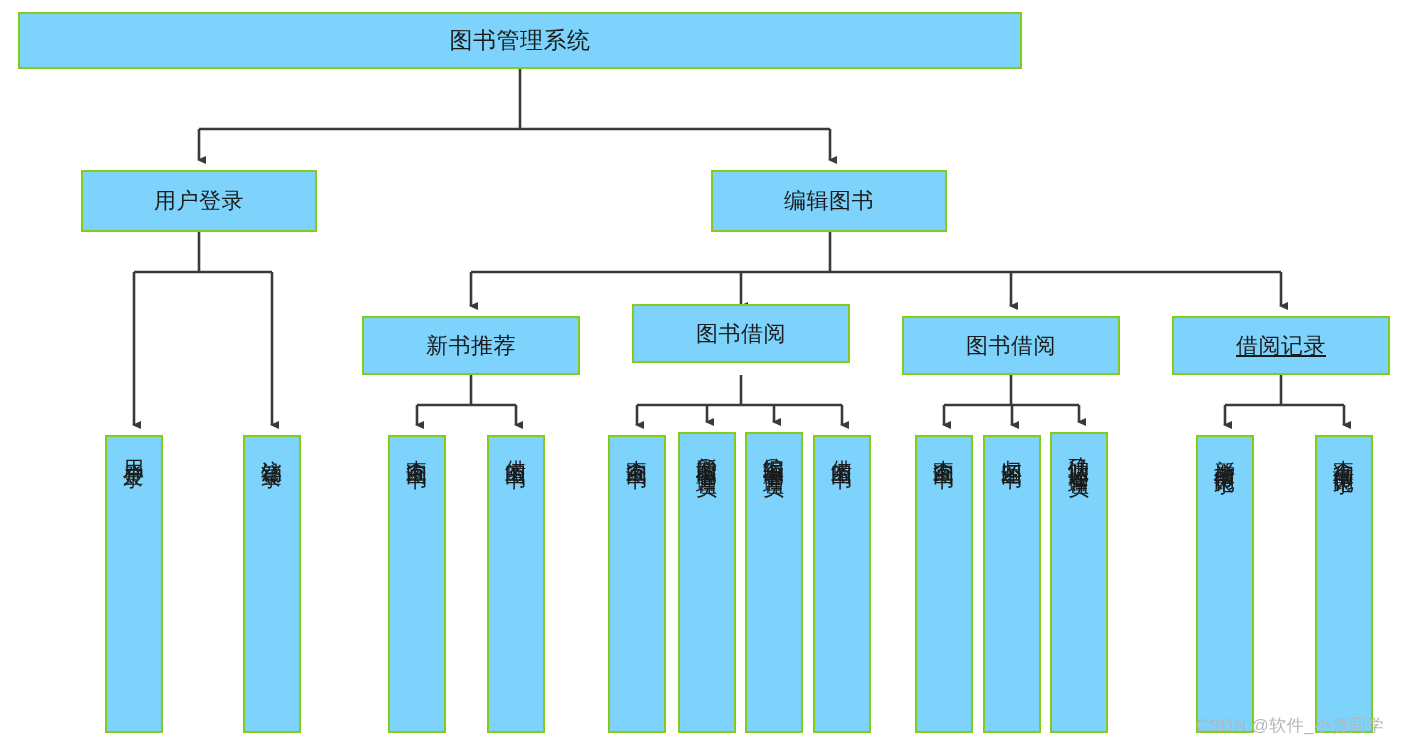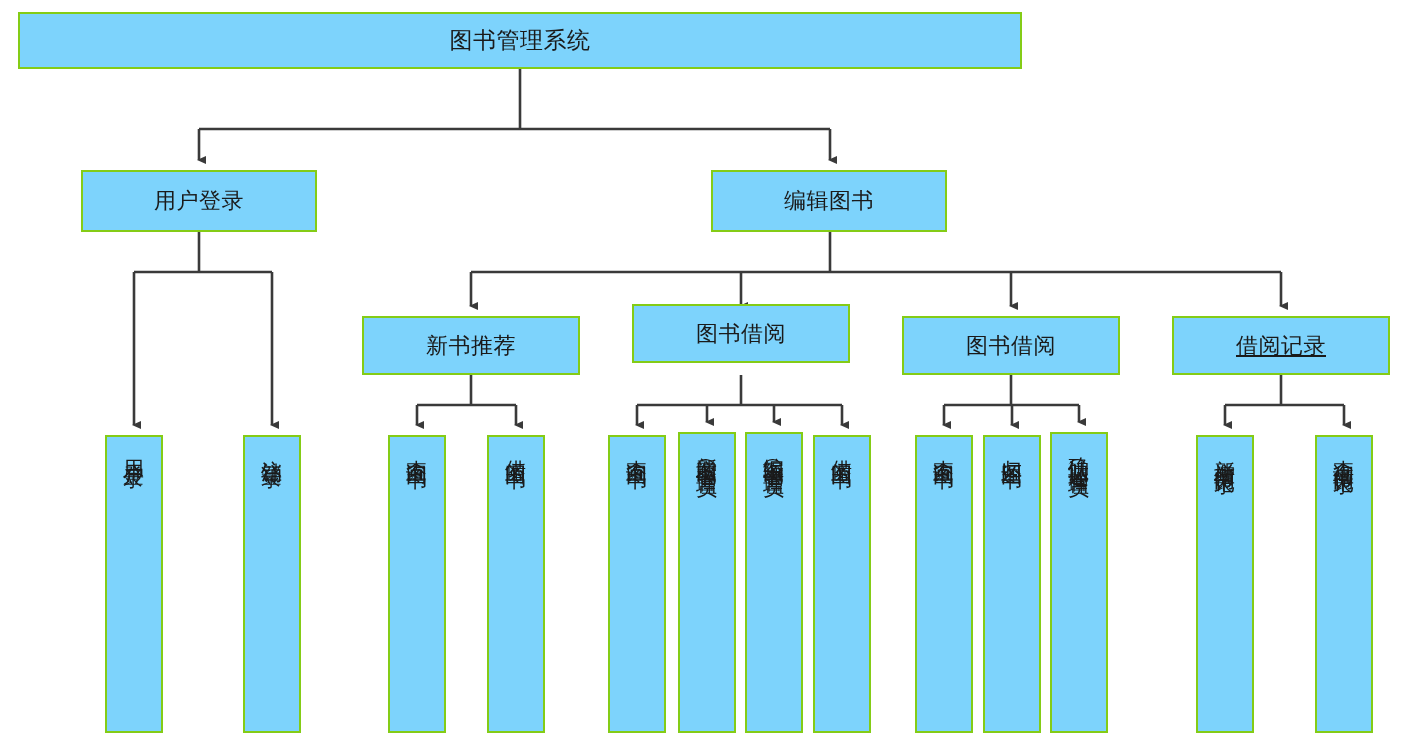--- a/index.html
+++ b/index.html
@@ -205,14 +205,15 @@
     <span class="label">确认归还（管理员）</span>
   </div>
 
   <div class="node leaf" style="left:1196px">
     <span class="label">新增借阅记录</span>
   </div>
   <div class="node leaf" style="left:1315px">
     <span class="label">查询借阅记录</span>
   </div>
 
+  <div id="watermark">CSDN @软件_小贺同学</div>
 
 </div>
 
 </body></html>

